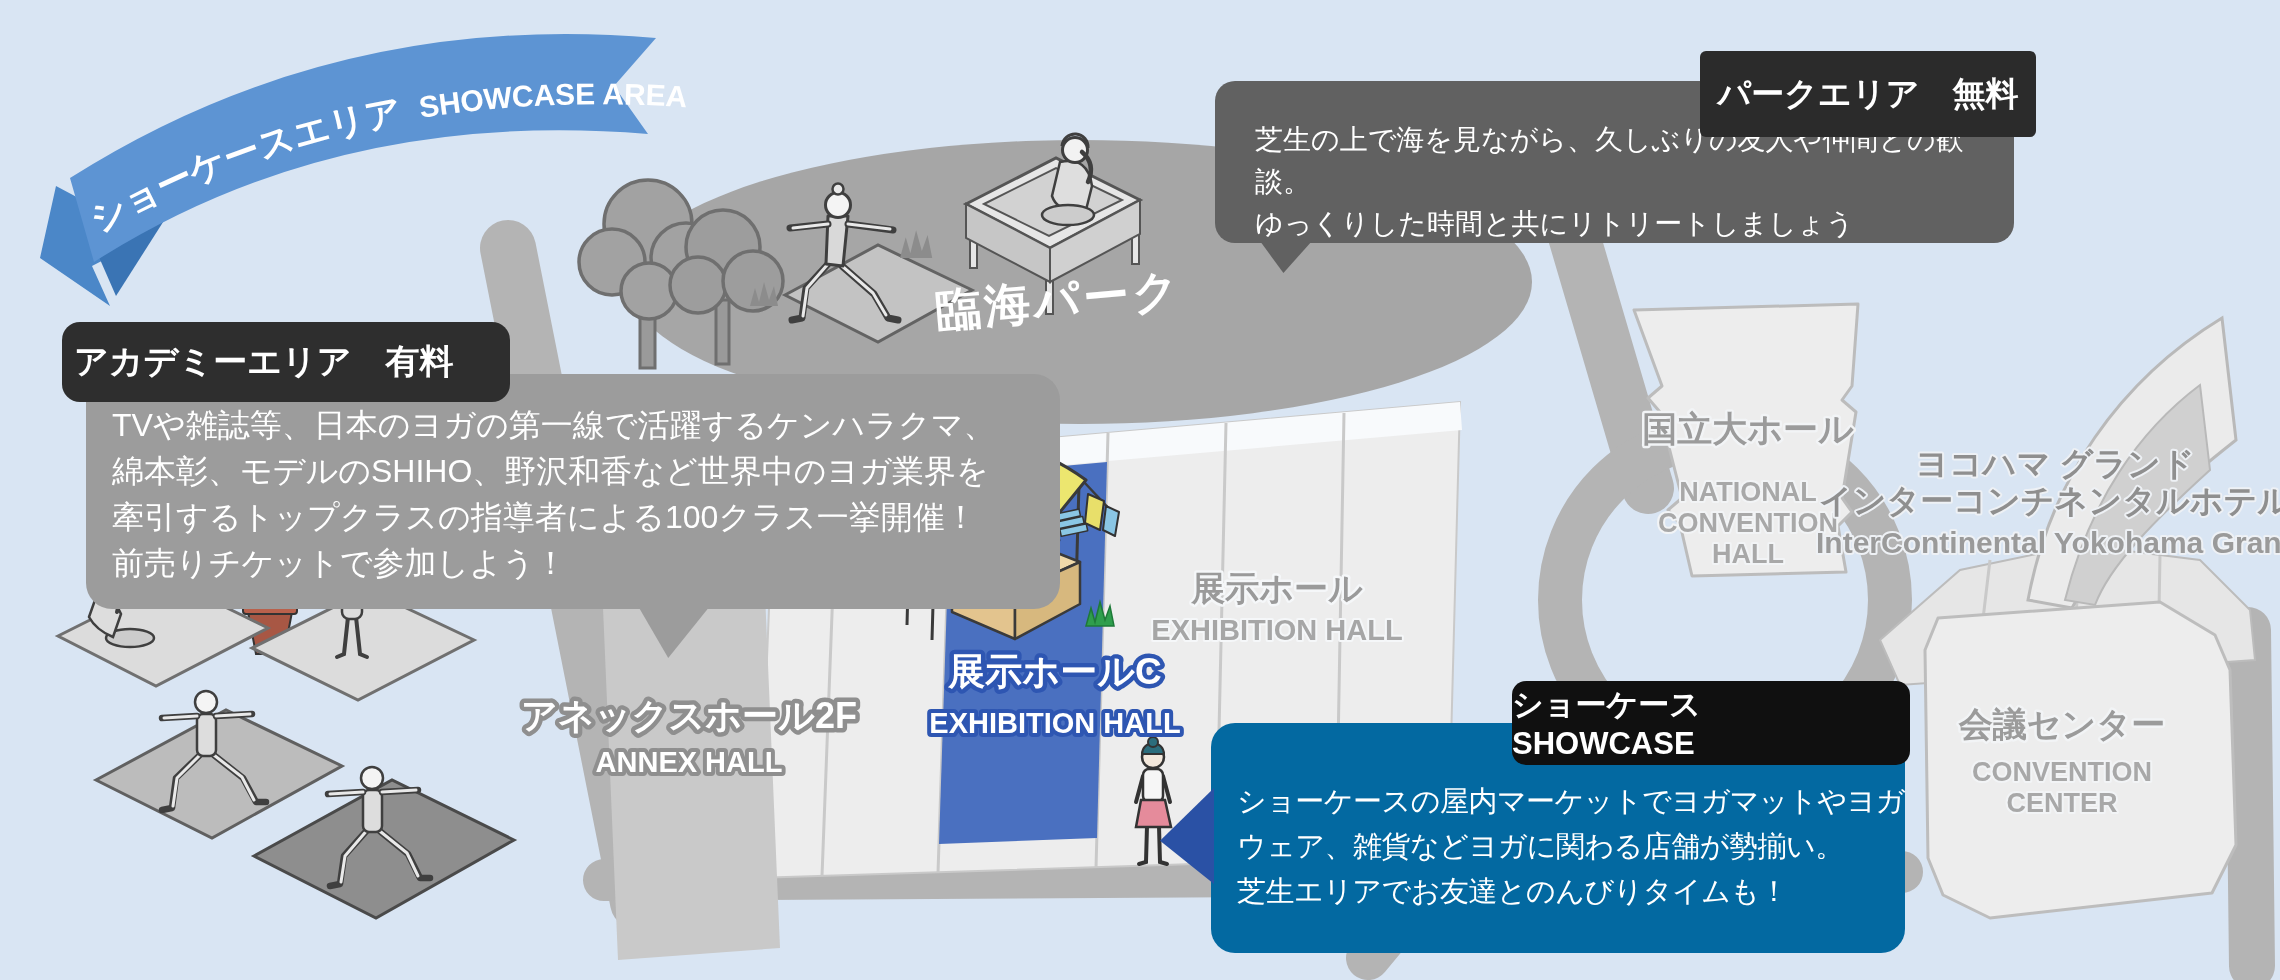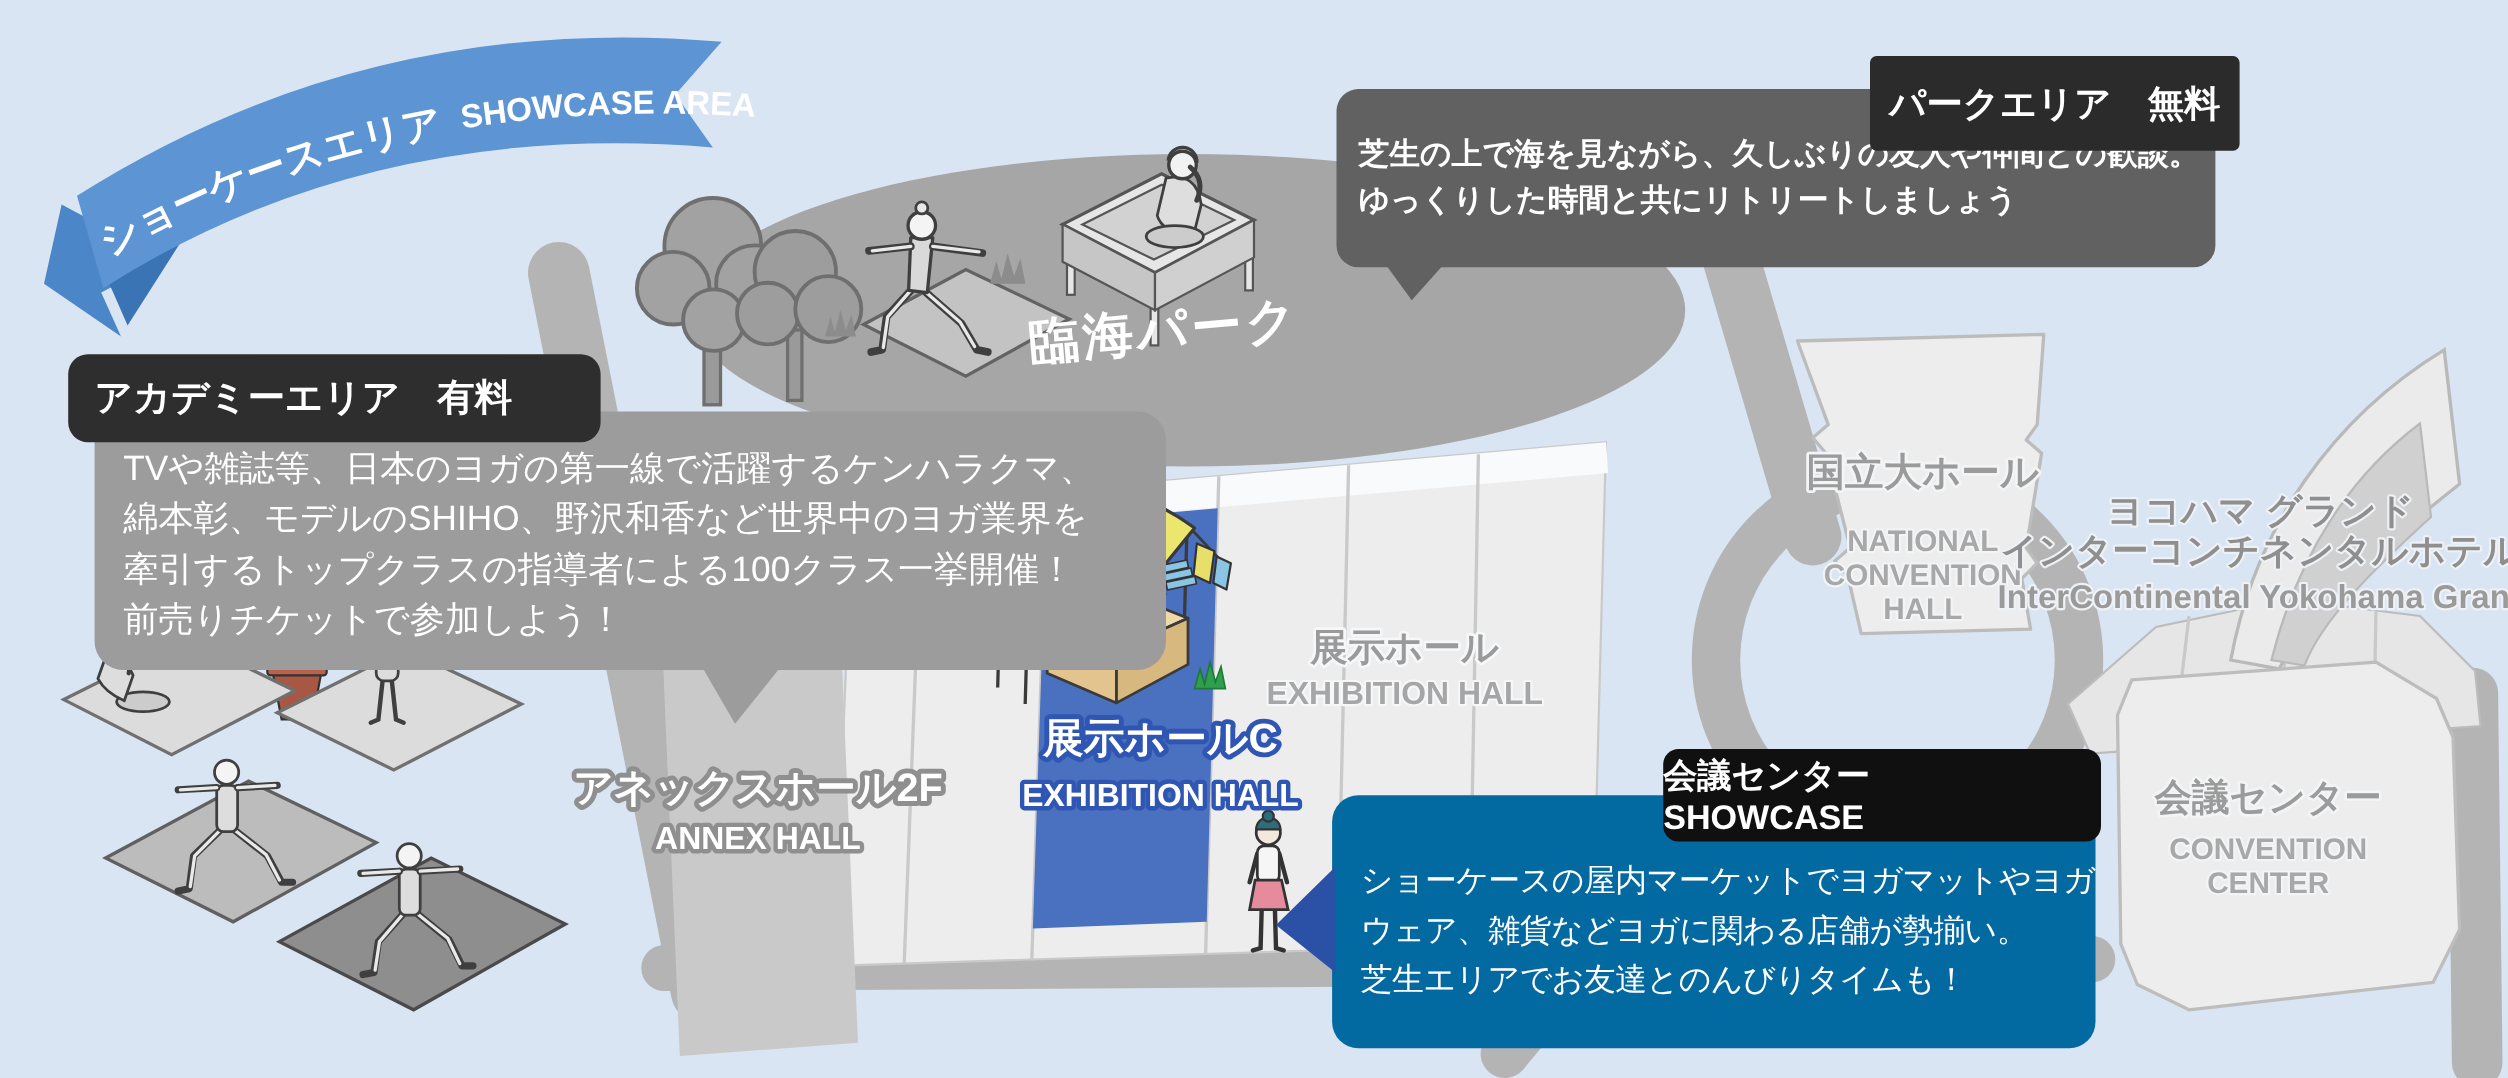--- a/index.html
+++ b/index.html
@@ -14,37 +14,37 @@
   }
   .bubble.academy{
     left:86px;top:374px;width:974px;height:235px;background:#9c9c9c;
     border-radius:26px;font-size:32px;line-height:46px;padding:28px 0 0 26px;
   }
   .ptr{position:absolute;z-index:2;}
   .ptr.academy{left:638px;top:606px;width:72px;height:52px;background:#9c9c9c;
     clip-path:polygon(0 0,100% 0,42% 100%);}
   .bubble.park{
     left:1215px;top:81px;width:799px;height:162px;background:#616161;
-    border-radius:20px;font-size:28px;line-height:42px;padding:38px 0 0 20px;font-weight:bold;
+    border-radius:20px;font-size:28px;line-height:42px;padding:38px 0 0 40px;
   }
   .ptr.park{left:1260px;top:241px;width:52px;height:32px;background:#616161;
     clip-path:polygon(0 0,100% 0,45% 100%);}
   .bubble.showcase{
     left:1211px;top:723px;width:694px;height:230px;background:#0369a1;
     border-radius:24px;font-size:29px;line-height:45px;padding:56px 0 0 26px;
     letter-spacing:-0.5px;
   }
   .ptr.showcase{left:1160px;top:788px;width:54px;height:96px;background:#2a51a5;
     clip-path:polygon(100% 0,0 55%,100% 100%);}
   .badge{
     position:absolute;color:#fff;font-weight:bold;display:flex;align-items:center;
     justify-content:center;box-sizing:border-box;z-index:3;
   }
-  .badge.academy{left:62px;top:322px;width:484px;height:80px;background:#2e2e2e;
-    border-radius:18px;font-size:34px;justify-content:flex-start;padding-left:24px;}
+  .badge.academy{left:62px;top:322px;width:448px;height:80px;background:#2e2e2e;
+    border-radius:18px;font-size:34px;justify-content:flex-start;padding-left:12px;}
   .badge.park{left:1700px;top:51px;width:336px;height:86px;background:#2b2b2b;
     border-radius:6px;font-size:33px;}
   .badge.showcase{left:1512px;top:681px;width:398px;height:84px;background:#101010;
     border-radius:14px;font-size:31px;}
 </style>
 </head>
 <body>
 
 <div class="stage">
 
@@ -253,15 +253,15 @@
 
 <div class="bubble park">芝生の上で海を見ながら、久しぶりの友人や仲間との歓談。
 ゆっくりした時間と共にリトリートしましょう</div>
 <div class="ptr park"></div>
 <div class="badge park">パークエリア　無料</div>
 
 <div class="bubble showcase">ショーケースの屋内マーケットでヨガマットやヨガ
 ウェア、雑貨などヨガに関わる店舗が勢揃い。
 芝生エリアでお友達とのんびりタイムも！</div>
 <div class="ptr showcase"></div>
-<div class="badge showcase">会議センター　SHOWCASE</div>
+<div class="badge showcase">ショーケース　SHOWCASE</div>
 
 </div>
 
 </body></html>

